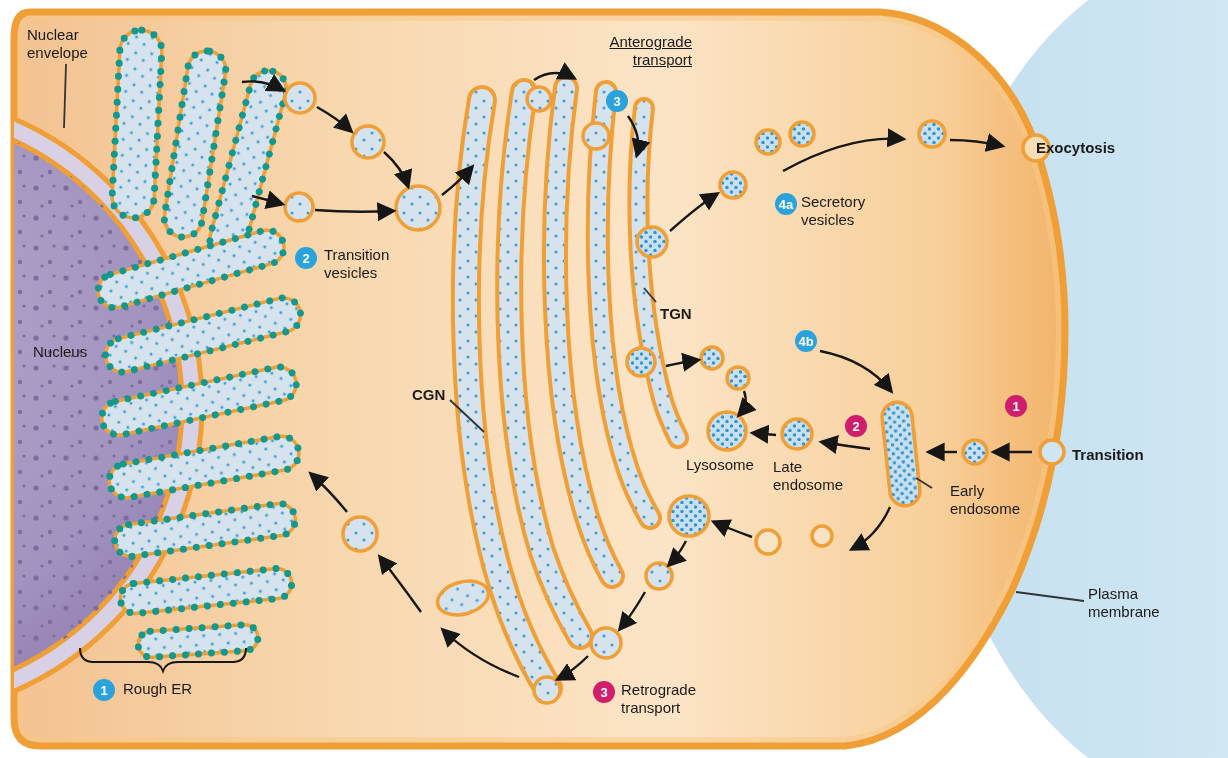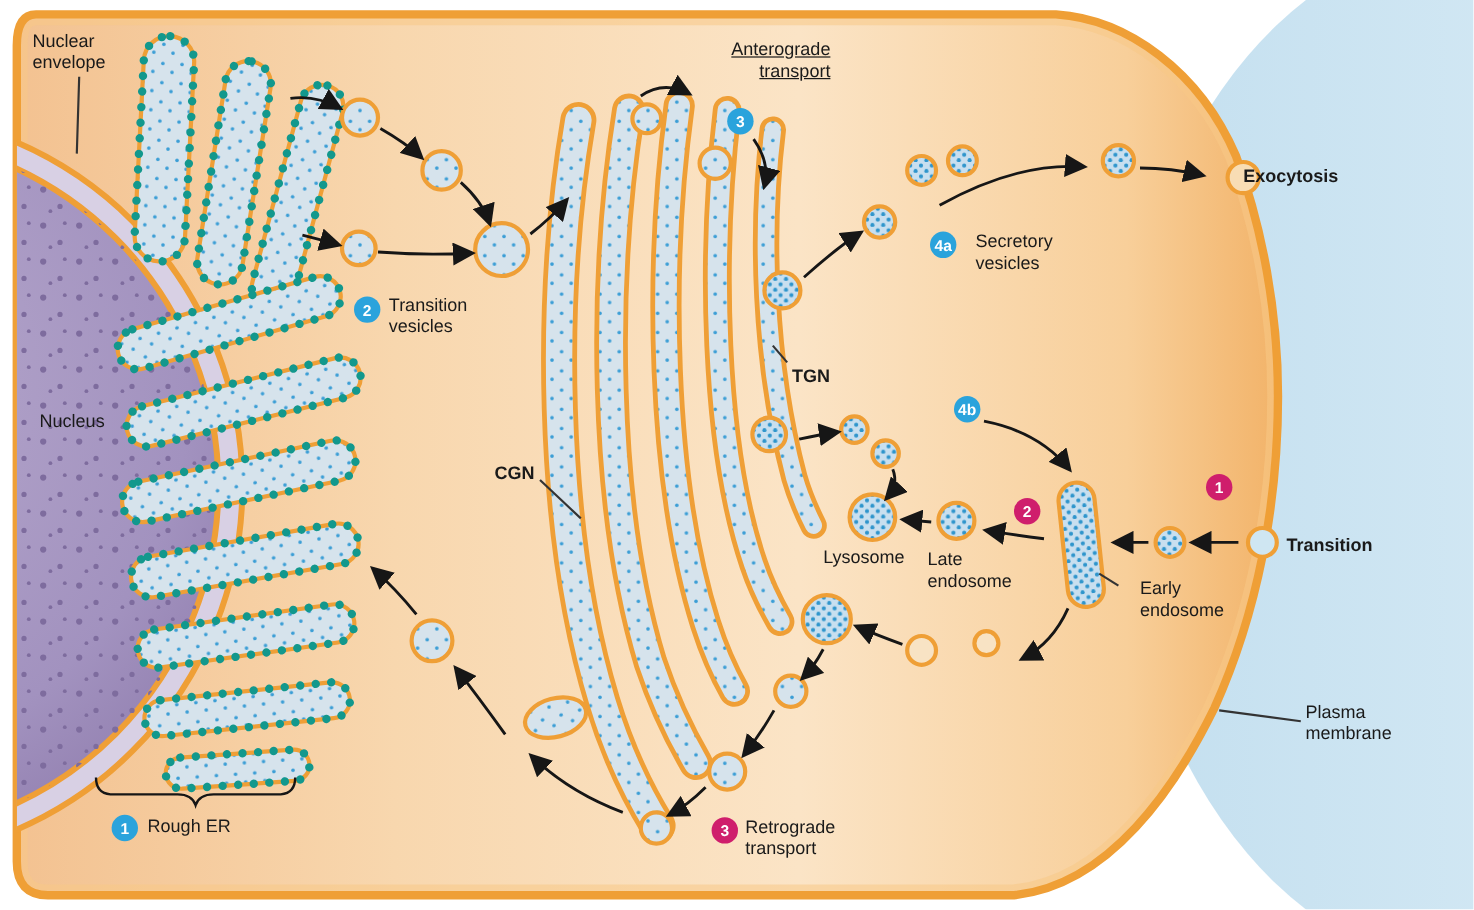--- a/index.html
+++ b/index.html
@@ -214,21 +214,21 @@
 <div class="label" style="left:27px;top:26px;">Nuclear
 envelope</div>
 <div class="label" style="left:33px;top:343px;">Nucleus</div>
 <div class="label" style="left:123px;top:680px;">Rough ER</div>
 <div class="label" style="left:324px;top:246px;">Transition
 vesicles</div>
 <div class="label center" style="left:558px;top:33px;width:134px;">Anterograde
 transport</div>
 <div class="label bold" style="left:412px;top:386px;">CGN</div>
 <div class="label bold" style="left:660px;top:305px;">TGN</div>
-<div class="label" style="left:801px;top:193px;margin-left:12px;">Secretory
+<div class="label" style="left:801px;top:193px;">Secretory
 vesicles</div>
 <div class="label bold" style="left:1036px;top:139px;">Exocytosis</div>
 <div class="label bold" style="left:1072px;top:446px;">Transition</div>
 <div class="label" style="left:686px;top:456px;">Lysosome</div>
 <div class="label" style="left:773px;top:458px;">Late
 endosome</div>
 <div class="label" style="left:926px;top:482px;margin-left:24px;">Early
 endosome</div>
 <div class="label" style="left:621px;top:681px;">Retrograde
 transport</div>

